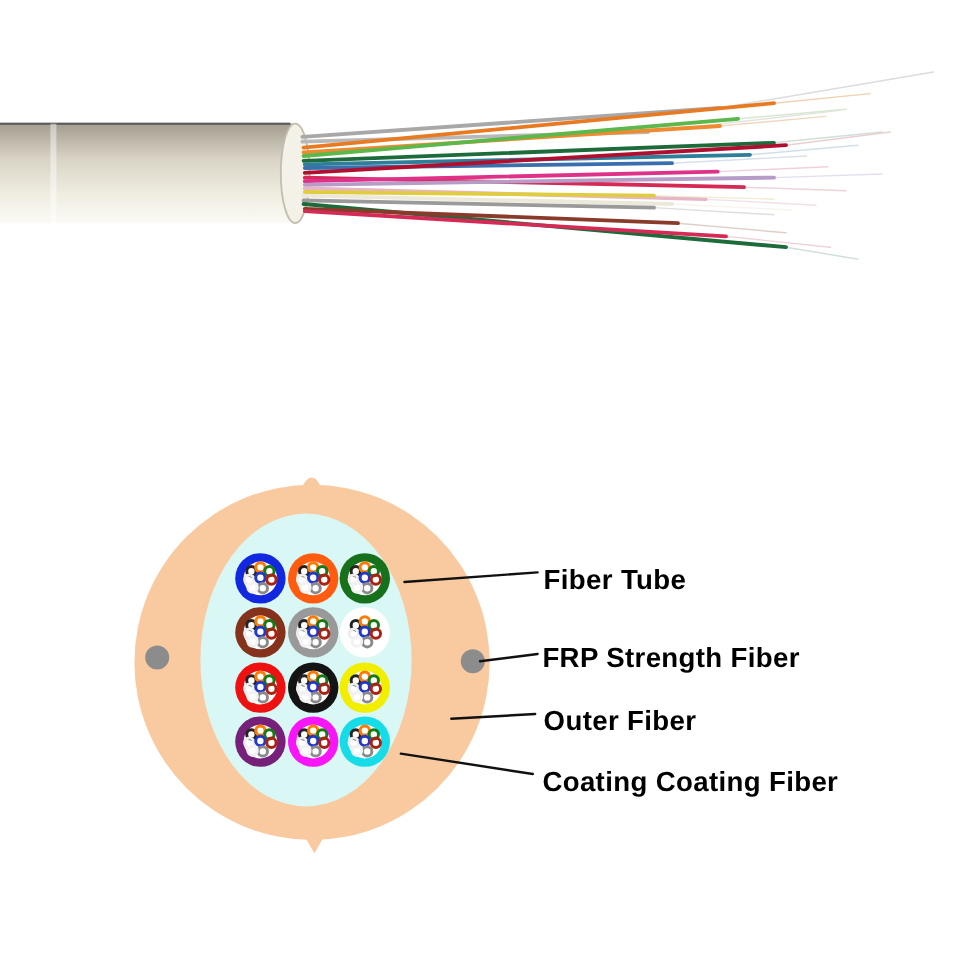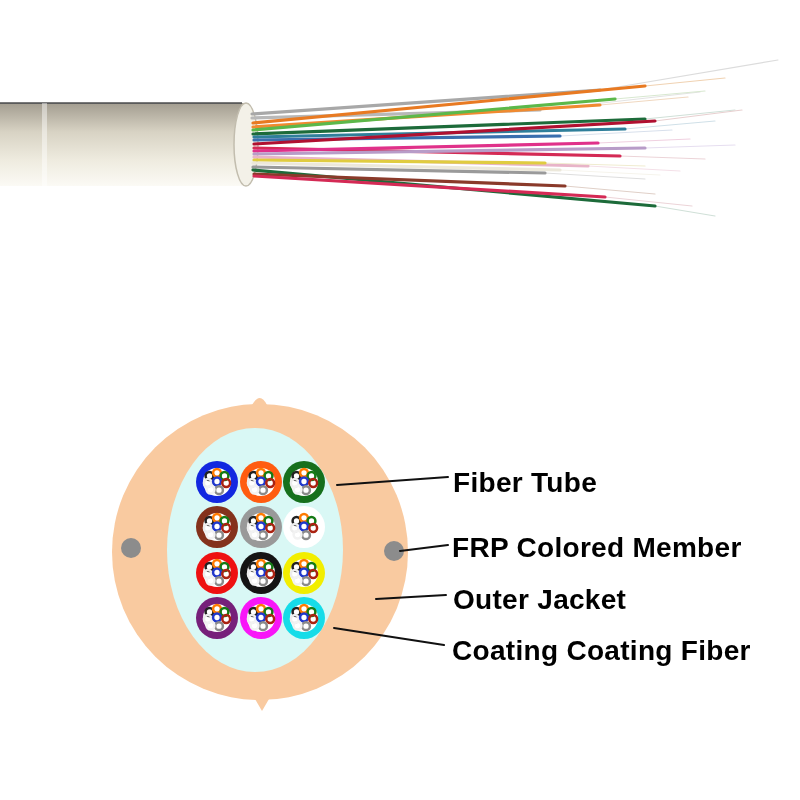--- a/index.html
+++ b/index.html
@@ -4,21 +4,21 @@
 <style>
   html,body{margin:0;padding:0;background:#ffffff;}
   .stage{
     position:relative;width:800px;height:800px;background:#ffffff;overflow:hidden;
     font-family:"Liberation Sans", sans-serif;
   }
   #scene{position:absolute;left:0;top:0;}
   .callout-label{
     position:absolute;
     font-family:"Liberation Sans", sans-serif;
-    font-size:28px;
+    font-size:23px;
     font-weight:700;
     color:#000;
     letter-spacing:.3px;
     white-space:nowrap;
     line-height:26px;
     text-align:center;
   }
 </style>
 </head>
 <body>
@@ -201,16 +201,16 @@
       <circle cx="313.2" cy="619" r="3.9" fill="none" stroke="#aa2211" stroke-width="2.5"></circle>
       <circle cx="306" cy="626.2" r="3.9" fill="none" stroke="#8a8a8a" stroke-width="2.5"></circle>
       <circle cx="297.5" cy="625.6" r="3.9" fill="none" stroke="#f2f2f2" stroke-width="2.5"></circle>
       <line x1="337" y1="485" x2="448" y2="477" stroke="#111111" stroke-width="2" stroke-linecap="round"></line>
       <line x1="400" y1="551" x2="448" y2="545" stroke="#111111" stroke-width="2" stroke-linecap="round"></line>
       <line x1="376" y1="599" x2="446" y2="595" stroke="#111111" stroke-width="2" stroke-linecap="round"></line>
       <line x1="334" y1="628" x2="444" y2="645" stroke="#111111" stroke-width="2" stroke-linecap="round"></line>
     </svg>
 
   <div class="callout-label" style="left: 453px; top: 470px;">Fiber Tube</div>
-  <div class="callout-label" style="left: 452px; top: 535px;">FRP Colored Member</div>
-  <div class="callout-label" style="left: 453px; top: 587px;">Outer Jacket</div>
+  <div class="callout-label" style="left: 452px; top: 535px;">FRP Strength Fiber</div>
+  <div class="callout-label" style="left: 453px; top: 587px;">Outer Fiber</div>
   <div class="callout-label" style="left: 452px; top: 638px;">Coating Coating Fiber</div>
 </div>
 
 </body></html>

